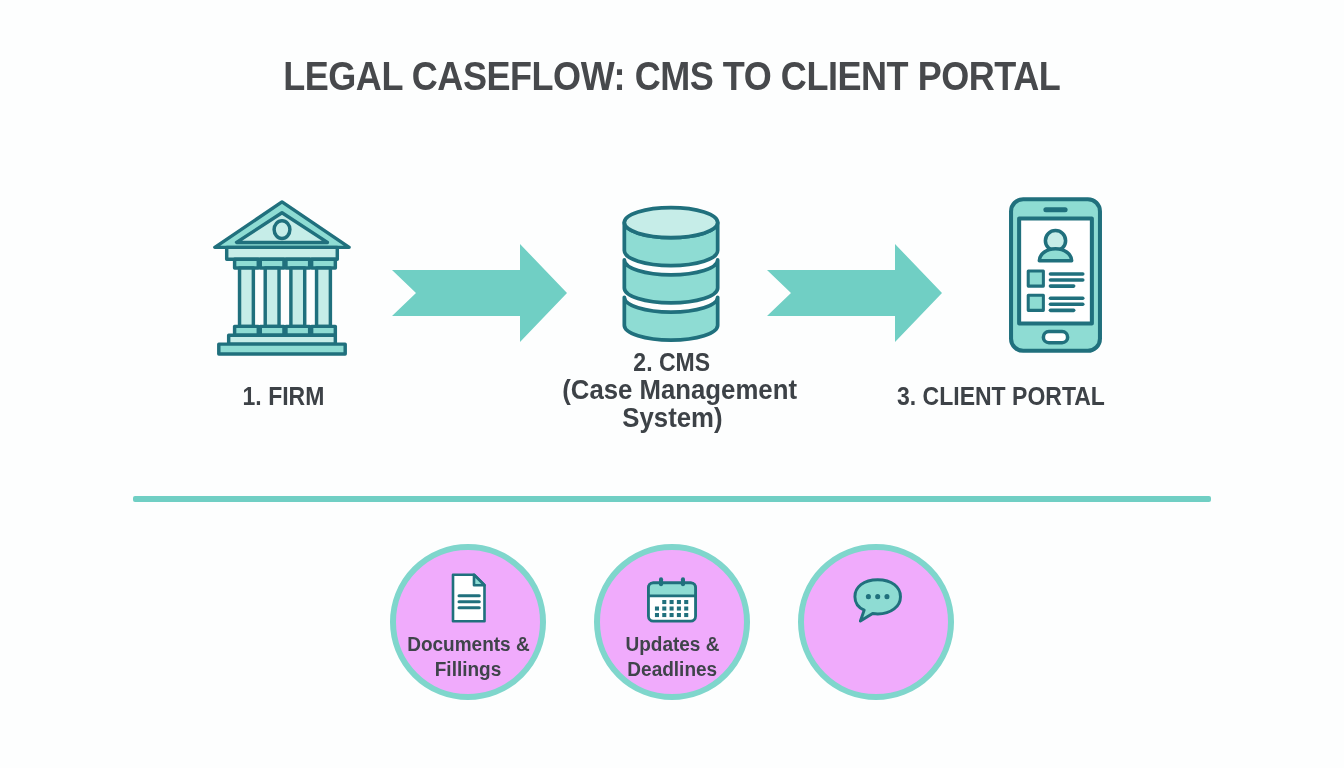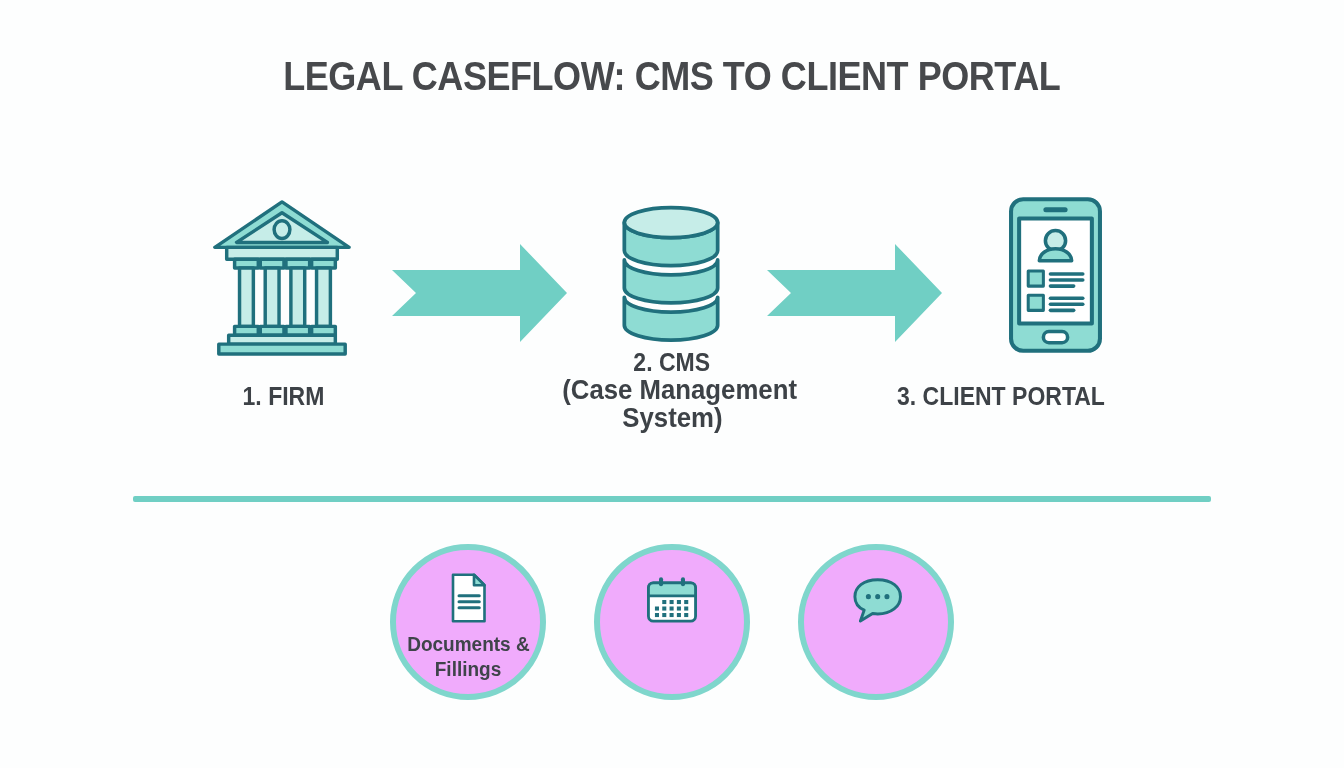--- a/index.html
+++ b/index.html
@@ -187,20 +187,24 @@
               <rect x="38" y="37" width="5" height="5"></rect>
               <rect x="47" y="37" width="5" height="5"></rect>
             <rect x="11" y="45" width="5" height="5"></rect>
               <rect x="20" y="45" width="5" height="5"></rect>
               <rect x="29" y="45" width="5" height="5"></rect>
               <rect x="38" y="45" width="5" height="5"></rect>
               <rect x="47" y="45" width="5" height="5"></rect>
           </g>
         </g>
       </svg>
+      <div class="feature-label">
+        <div><span class="cond">Updates &amp;</span></div>
+        <div><span class="cond">Deadlines</span></div>
+      </div>
     </div>
 
     <div class="feature-circle" style="left:798px;">
       <svg class="f-icon" style="margin-top:26px;" width="54" height="48" viewBox="0 0 64 56">
         <path d="M34,4 C17,4 7,13 7,24 c0,7 4.5,13 11,16 l-4.5,13 14.5,-9 c2,0.3 4,0.5 6,0.5 c16,0 27,-9 27,-20.5 C61,13 51,4 34,4 Z" fill="var(--icon-fill)" stroke="var(--icon-outline)" stroke-width="3.5" stroke-linejoin="round"></path>
         <g fill="var(--icon-outline)">
           <circle cx="23" cy="24" r="3"></circle>
           <circle cx="34" cy="24" r="3"></circle>
           <circle cx="45" cy="24" r="3"></circle>
         </g>

